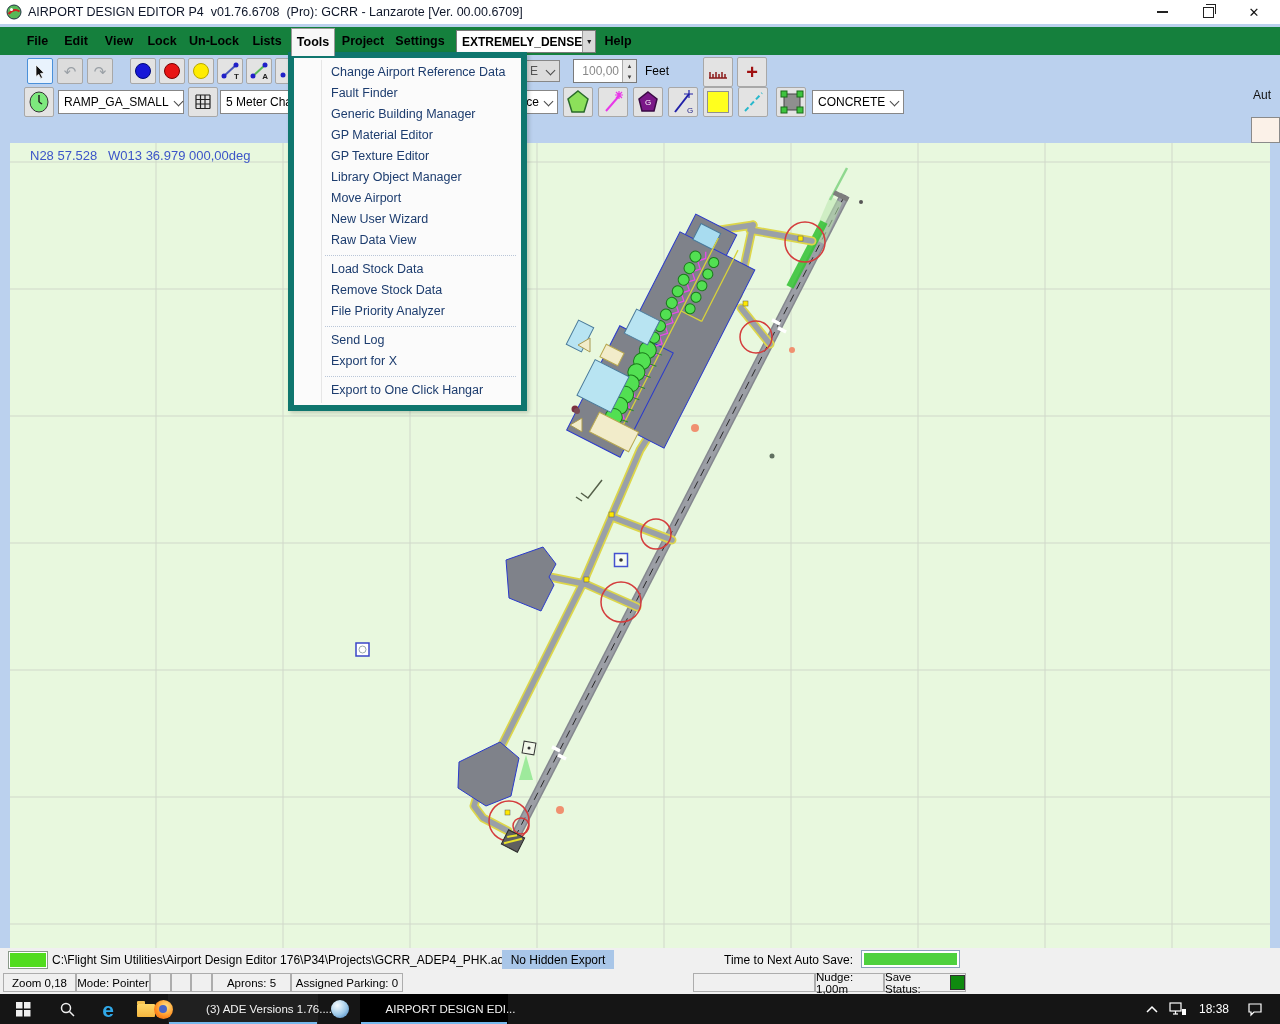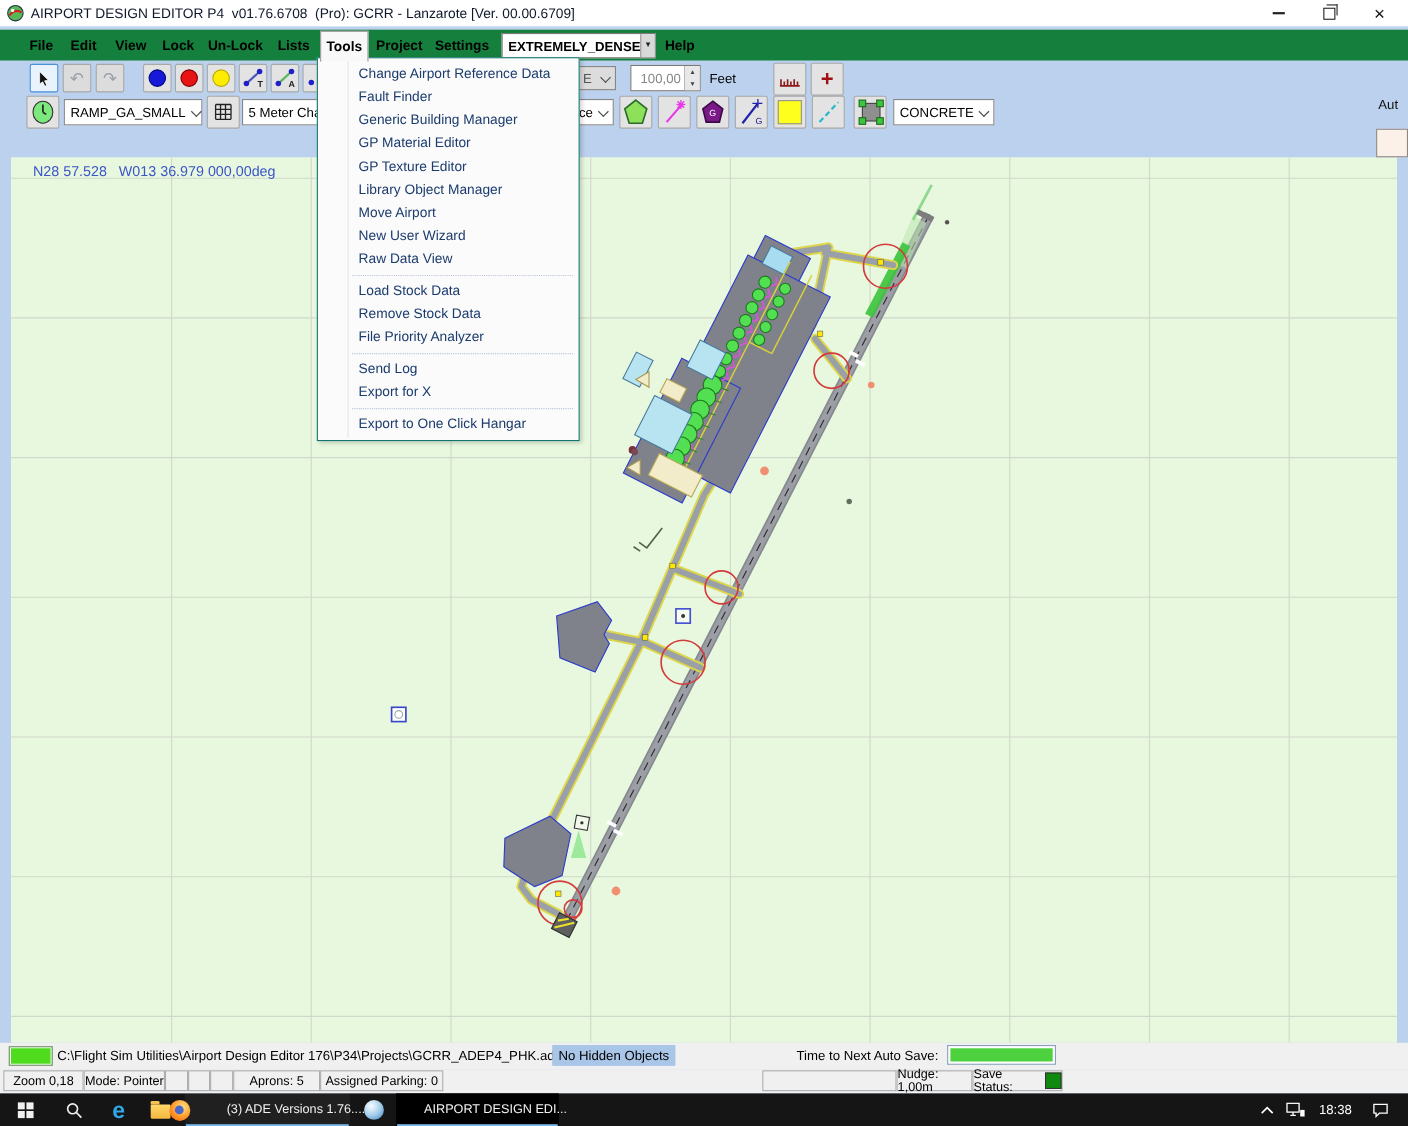--- a/index.html
+++ b/index.html
@@ -29,21 +29,21 @@
   .tbtn.dis{background:#dcdcdc;color:#9aa0a6;}
   .glyph{font-size:15px;line-height:1;}
   .combo{position:absolute;height:24px;background:#fff;border:1px solid #878787;display:flex;align-items:center;justify-content:space-between;padding:0 5px;font-size:12px;box-sizing:border-box;}
   .chev{display:inline-block;width:6px;height:6px;border-left:1.5px solid #4a4a4a;border-bottom:1.5px solid #4a4a4a;transform:rotate(-45deg);margin-left:6px;margin-bottom:2px;flex:none;}
   .spinner{position:absolute;left:573px;top:59px;width:64px;height:24px;border:1px solid #7a7a7a;background:#fff;display:flex;box-sizing:border-box;}
   .spinner .val{flex:1;text-align:right;font-size:12px;color:#888;line-height:22px;padding-right:3px;}
   .spinner .arrows{width:13px;border-left:1px solid #aaa;display:flex;flex-direction:column;}
   .spinner .arrows span{flex:1;font-size:6px;color:#444;background:#e8e8e8;display:flex;align-items:center;justify-content:center;}
   .tag{position:absolute;font-size:8px;font-weight:bold;color:#222;}
   
-  .menu-pop{position:absolute;left:288px;top:52px;width:239px;background:#fbfbfb;border:1px solid #0f766e;z-index:60;padding:4px 0;box-shadow:2px 2px 4px rgba(0,0,0,.18);box-sizing:border-box;}
+  .menu-pop{position:absolute;left:288px;top:52px;width:239px;background:#fbfbfb;border:6px solid #0f766e;z-index:60;padding:4px 0;box-shadow:2px 2px 4px rgba(0,0,0,.18);box-sizing:border-box;}
   .menu-pop .gutter{position:absolute;left:27px;top:2px;bottom:2px;width:1px;background:#e6e6e6;}
   .mitem{height:21px;line-height:21px;padding-left:37px;font-size:12.5px;color:#1c3c6e;white-space:nowrap;}
   .msep{height:8px;position:relative;}
   .msep::after{content:"";position:absolute;left:31px;right:5px;top:4px;border-top:1px dotted #b9c6d8;}
   
   .map{position:absolute;left:10px;top:143px;width:1260px;height:805px;background:#e8f8de;overflow:hidden;}
   .coords{position:absolute;left:20px;top:5px;font-size:13px;color:#3c55c8;white-space:pre;}
   .clipbox{position:absolute;left:1251px;top:117px;width:29px;height:26px;background:#fbf1e8;border:1px solid #8a8a8a;z-index:5;box-sizing:border-box;}
   .cliplabel{position:absolute;left:1253px;top:88px;font-size:12px;color:#111;z-index:5;}
   
@@ -431,21 +431,21 @@
     <div class="msep"></div>
     <div class="mitem">Send Log</div>
     <div class="mitem">Export for X</div>
     <div class="msep"></div>
     <div class="mitem">Export to One Click Hangar</div>
   </div>
 
   <div class="status1">
     <div class="greenbox"></div>
     <span class="abs" style="left:52px;top:5px;">C:\Flight Sim Utilities\Airport Design Editor 176\P34\Projects\GCRR_ADEP4_PHK.ad4</span>
-    <div class="chip">No Hidden Objects</div>
+    <div class="chip">No Hidden Export</div>
     <span class="abs" style="left:660px;top:5px;width:193px;text-align:right;">Time to Next Auto Save:</span>
     <div class="progress">
         <div class="fill"></div>
       </div>
   </div>
 
   <div class="status2">
     <div class="cell" style="left:3px;width:73px;">Zoom 0,18</div>
     <div class="cell" style="left:76px;width:74px;">Mode: Pointer</div>
     <div class="cell" style="left:150px;width:21px;"></div>

